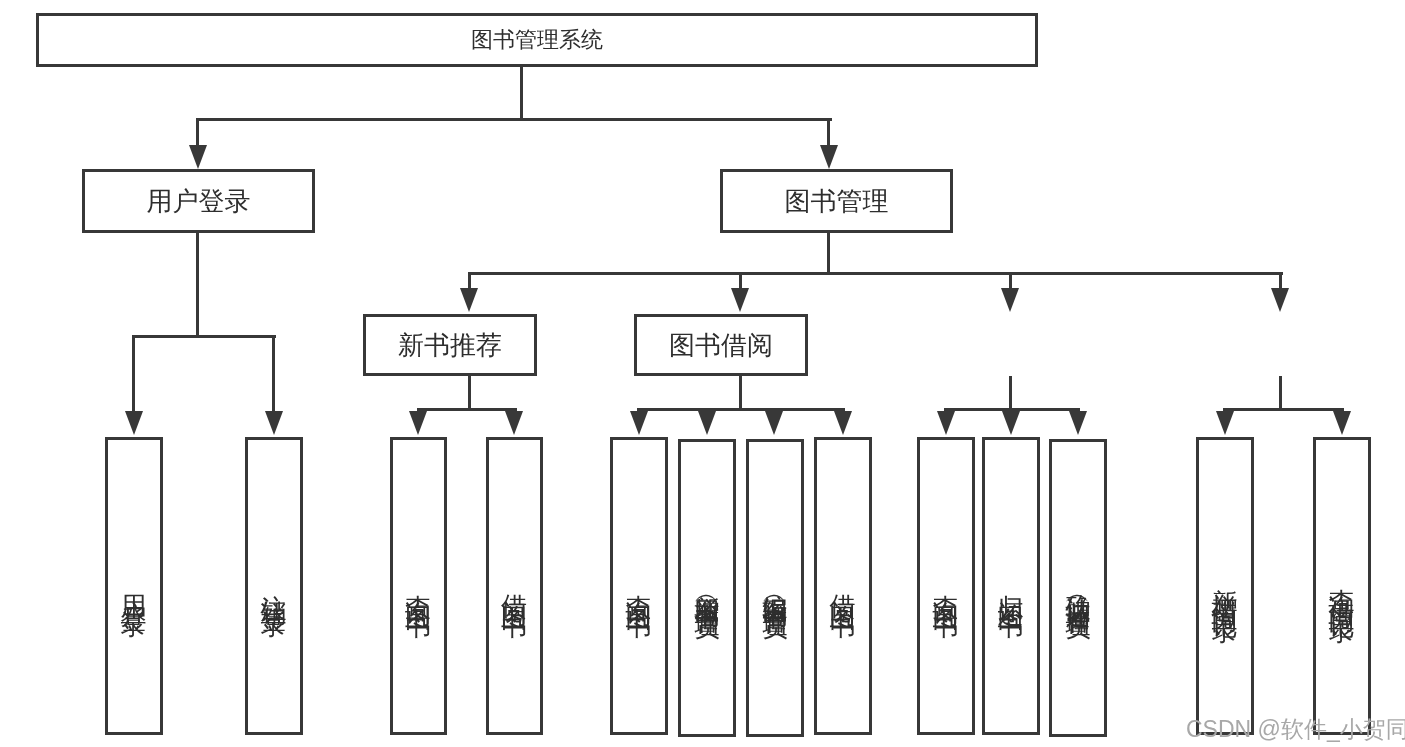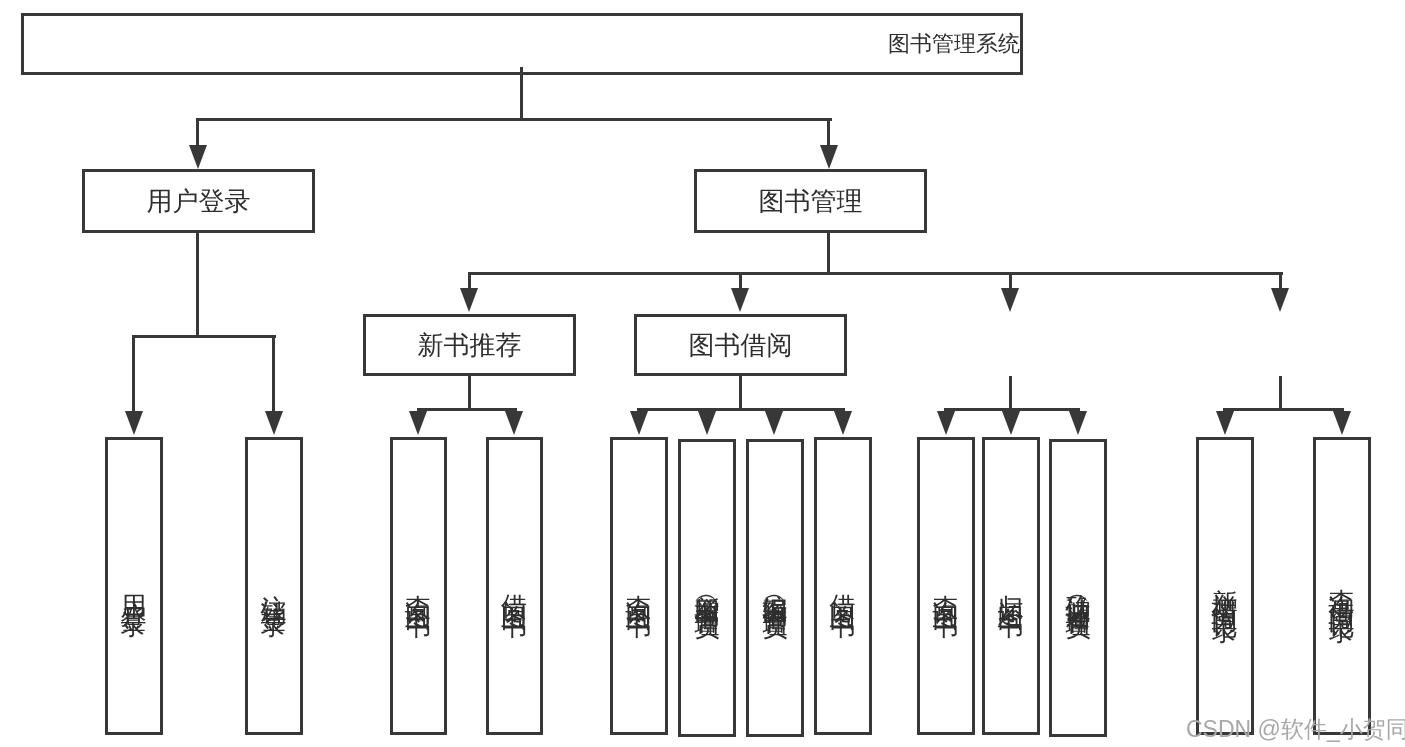--- a/index.html
+++ b/index.html
@@ -6,23 +6,23 @@
   #canvas{
     position:relative;width:1405px;height:747px;background:#fff;overflow:hidden;
     font-family:"Liberation Sans","DejaVu Sans",sans-serif;
     --line:#383838;--text:#2e2e2e;
   }
   .box{
     position:absolute;background:#fff;border:3px solid var(--line);
     box-sizing:border-box;display:flex;align-items:center;justify-content:center;
     color:var(--text);
   }
-  .title-box{left:21px;top:13px;width:1002px;height:62px;font-size:22px;justify-content:flex-end;}
+  .title-box{left:36px;top:13px;width:1002px;height:54px;font-size:22px;}
   .lvl2{top:169px;height:64px;width:233px;font-size:26px;}
-  .lvl3{top:314px;height:62px;width:213px;font-size:26px;}
+  .lvl3{top:314px;height:62px;width:174px;font-size:26px;}
   .leaf{top:437px;height:298px;width:58px;}
   .vt{writing-mode:vertical-rl;font-size:26px;letter-spacing:6px;line-height:1;white-space:nowrap;}
   .vt.long{font-size:25px;letter-spacing:3px;}
   .v{position:absolute;width:3px;background:var(--line);}
   .h{position:absolute;height:3px;background:var(--line);}
   .a{position:absolute;width:0;height:0;
      border-left:9px solid transparent;border-right:9px solid transparent;
      border-top:24px solid var(--line);}
   .wm{position:absolute;left:1186px;top:714px;font-size:23px;color:#a8a8a8;
       z-index:5;white-space:nowrap;}
@@ -39,21 +39,21 @@
   <div class="v" style="left:520px;top:67px;height:54px;"></div>
   <div class="h" style="left:196px;top:118px;width:636px;"></div>
   <div class="v" style="left:196px;top:118px;height:29px;"></div>
   <div class="a" style="left:189px;top:145px;"></div>
   <div class="v" style="left:827px;top:118px;height:29px;"></div>
   <div class="a" style="left:820px;top:145px;"></div>
 
   <div class="box lvl2" style="left:82px;">
     <span>用户登录</span>
   </div>
-  <div class="box lvl2" style="left:694px;">
+  <div class="box lvl2" style="left:720px;">
     <span>图书管理</span>
   </div>
 
   <div class="v" style="left:196px;top:233px;height:105px;"></div>
   <div class="h" style="left:132px;top:335px;width:144px;"></div>
   <div class="v" style="left:132px;top:335px;height:76px;"></div>
   <div class="a" style="left:125px;top:411px;"></div>
   <div class="v" style="left:272px;top:335px;height:76px;"></div>
   <div class="a" style="left:265px;top:411px;"></div>
 

